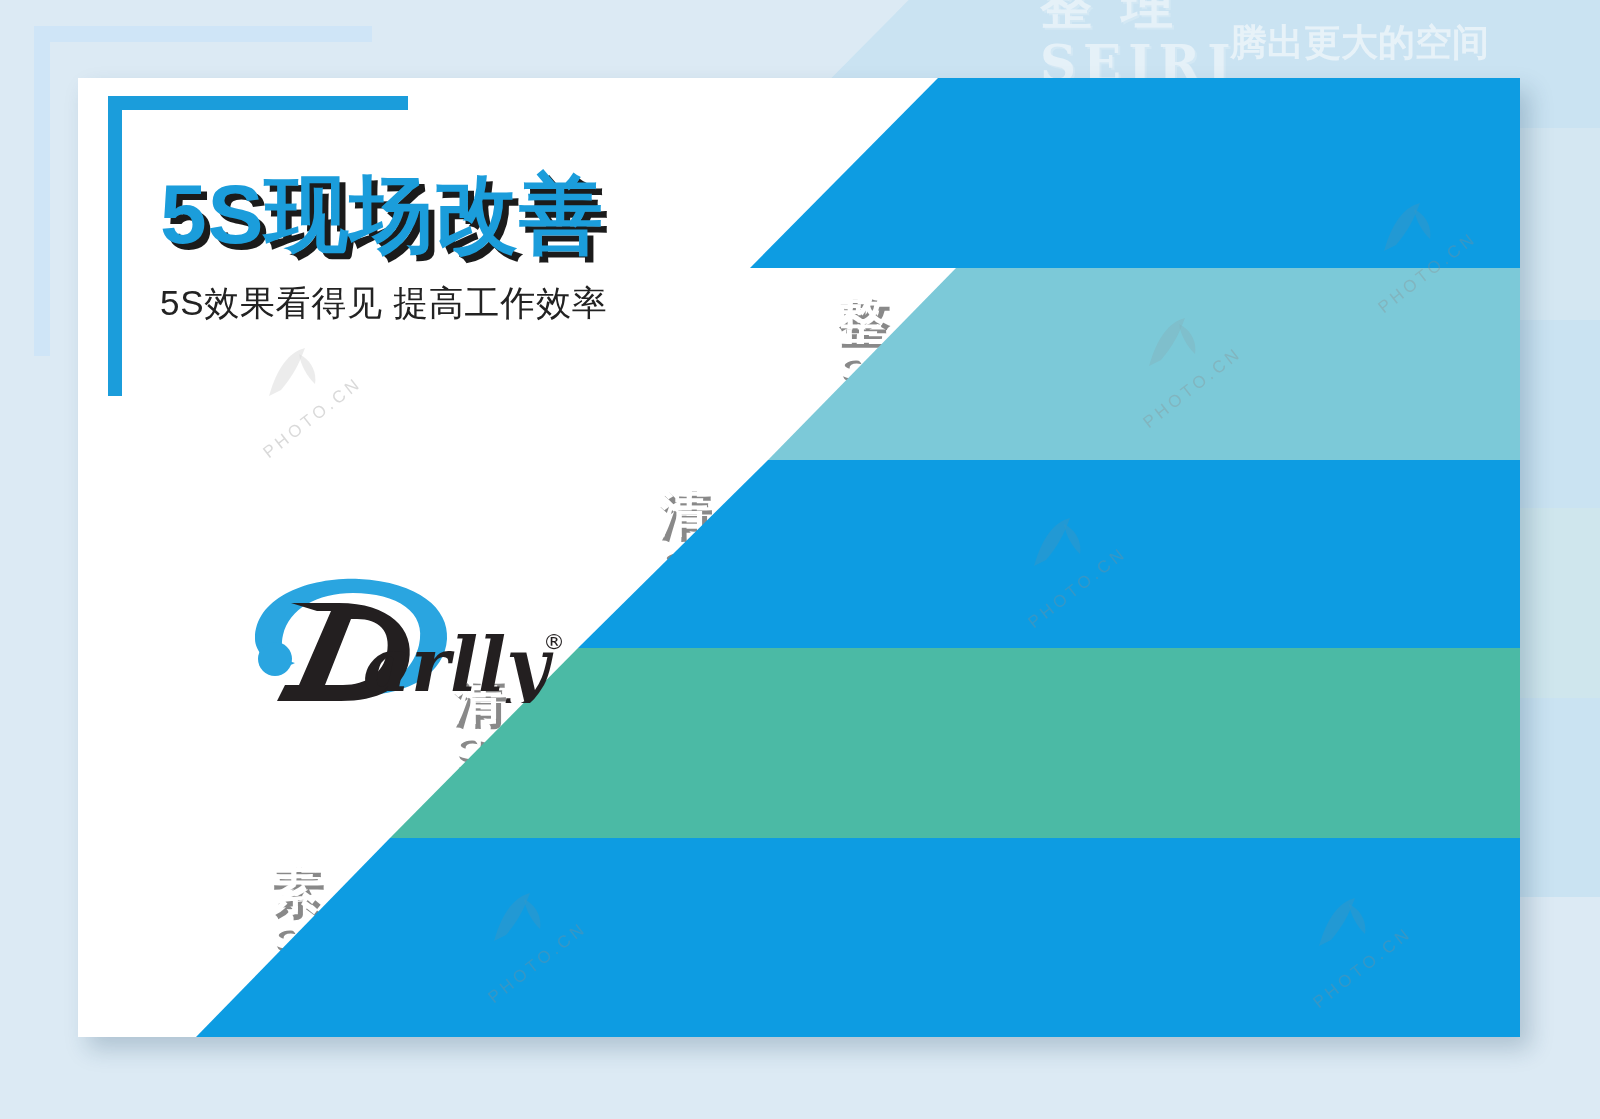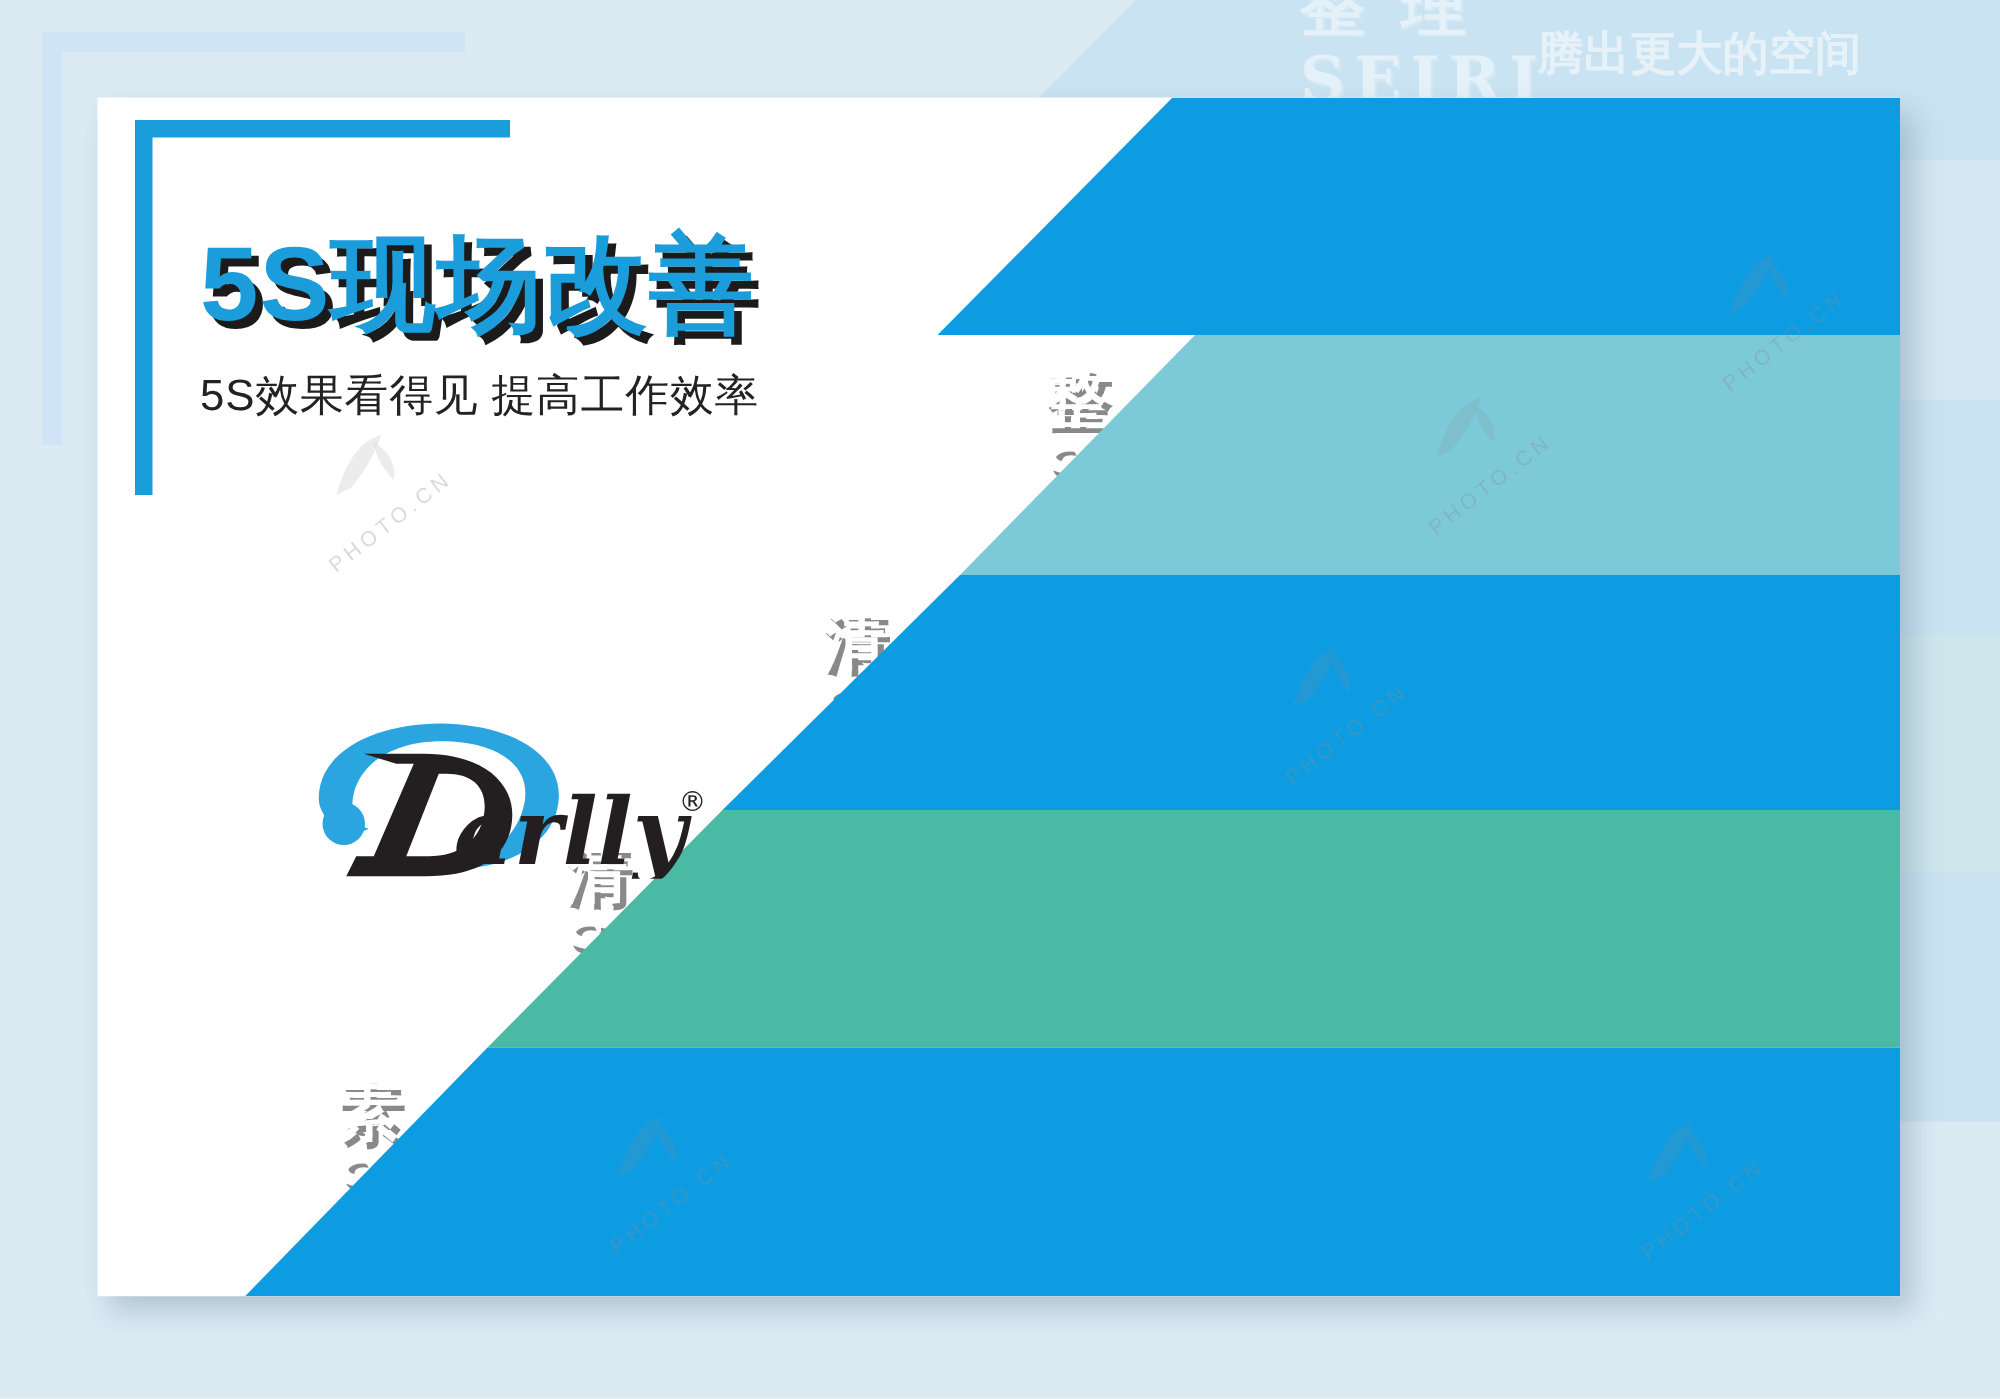--- a/index.html
+++ b/index.html
@@ -58,21 +58,21 @@
   #inner-bracket{
     position:absolute;
     left:30px; top:18px; width:300px; height:300px;
     border-left:14px solid #1b9ddb;
     border-top:14px solid #1b9ddb;
     z-index:4;
   }
 
   
   #headline-block{
-    position:absolute; left:82px; top:107px; z-index:5;
+    position:absolute; left:82px; top:94px; z-index:5;
   }
   #poster-title{
     font-size:84px; font-weight:bold; color:#1b9ddb;
     letter-spacing:.01em; line-height:1.02;
     text-shadow:6px 6px 0 #1b1b1b;
     white-space:nowrap;
   }
   #poster-subtitle{
     margin-top:22px;
     font-size:35px; color:#222; white-space:nowrap;

